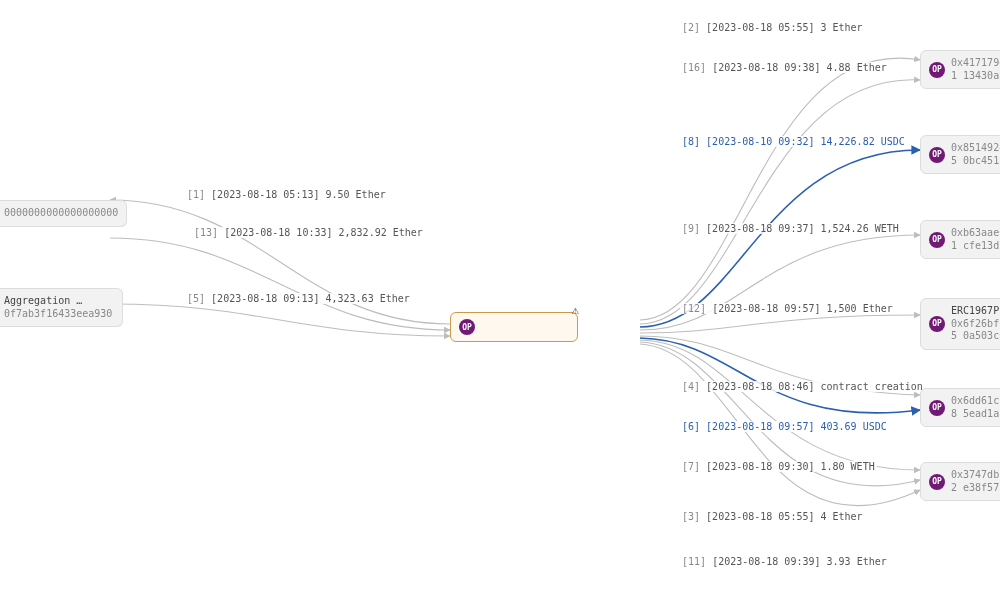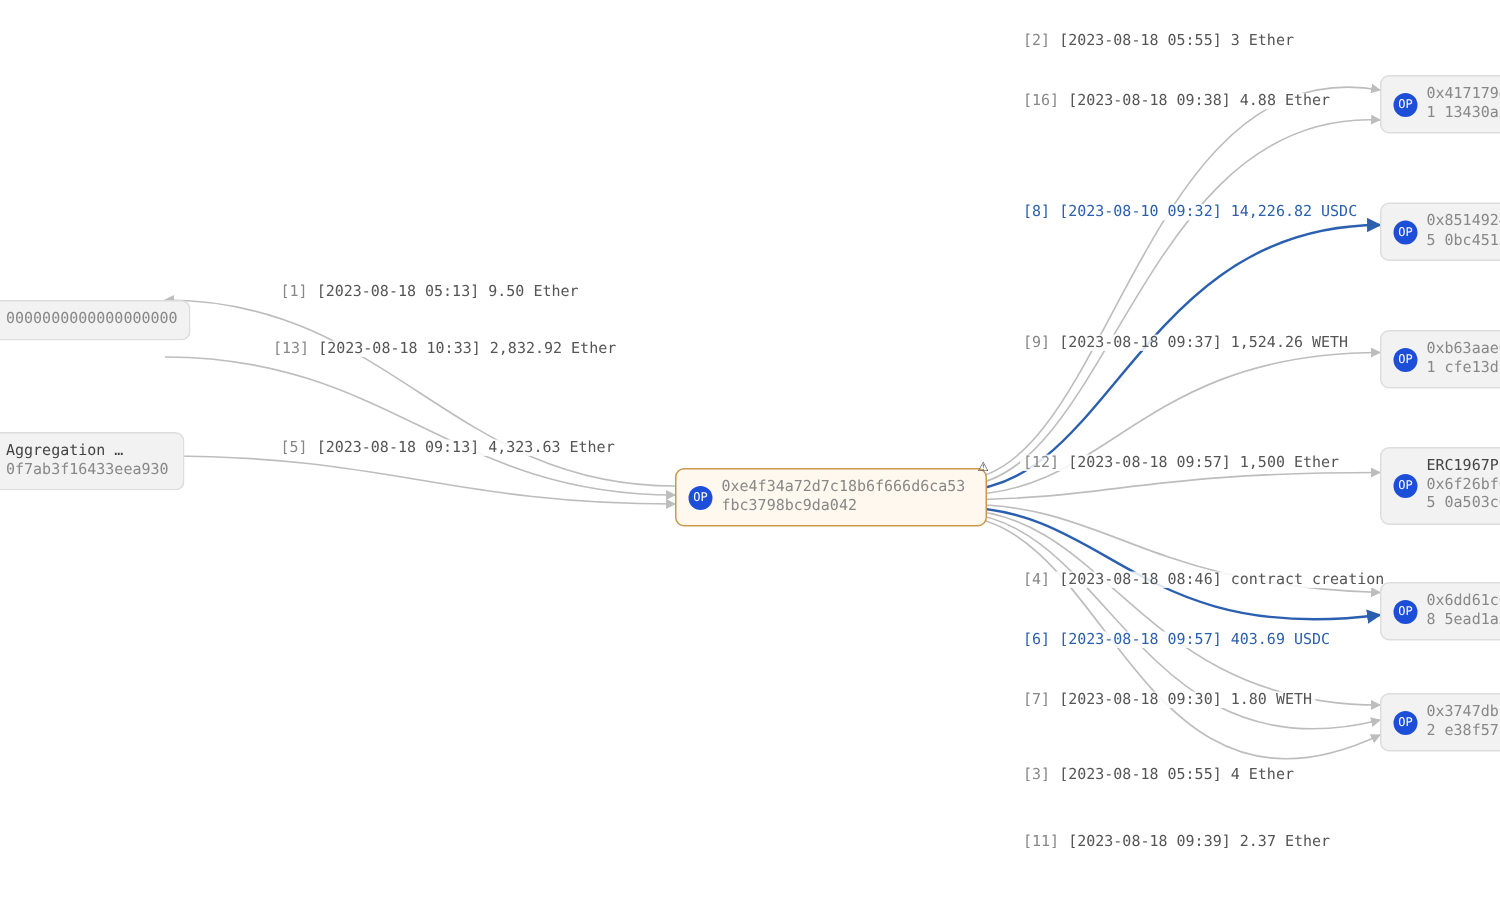--- a/index.html
+++ b/index.html
@@ -12,22 +12,22 @@
     background:rgba(255,255,255,.85);padding:0 2px}
   .lbl .idx{color:#888}
   .lbl.hl .idx,.lbl.hl{color:#2b5fb0}
   .node{position:absolute;display:flex;align-items:center;gap:6px;
     background:#f2f2f2;border:1px solid #ddd;border-radius:6px;
     padding:6px 8px;min-width:110px;max-width:150px}
   .node.center{background:#fff8ef;border:1.5px solid #c99a4a;max-width:190px}
   .node .txt{line-height:1.25;word-break:break-all;font-size:10px}
   .node .name{color:#444}
   .node .addr{color:#888}
-  .badge{width:16px;height:16px;border-radius:50%;background:#1d4ed8;
-    color:#fff;font-size:8px;font-weight:400;display:flex;
+  .badge{width:16px;height:16px;border-radius:50%;background:#701a75;
+    color:#fff;font-size:8px;font-weight:700;display:flex;
     align-items:center;justify-content:center;flex:0 0 16px}
   .warn{position:absolute;font-size:12px}
   .cut{border-left:none;border-top-left-radius:0;border-bottom-left-radius:0;
     padding-left:4px}
 </style>
 </head>
 <body>
 
 <svg width="1000" height="600">
   <defs>
@@ -49,40 +49,37 @@
   <path class="edge" d="M640 330 C740 330 760 235 920 235" marker-end="url(#ah)"></path>
   <path class="edge" d="M640 333 C740 333 760 315 920 315" marker-end="url(#ah)"></path>
   <path class="edge" d="M640 336 C740 336 760 390 920 395" marker-end="url(#ah)"></path>
   <path class="edge hl" d="M640 338 C740 340 760 430 920 410" marker-end="url(#ahh)"></path>
   <path class="edge" d="M640 340 C740 342 760 470 920 470" marker-end="url(#ah)"></path>
   <path class="edge" d="M640 342 C740 346 760 520 920 480" marker-end="url(#ah)"></path>
   <path class="edge" d="M640 344 C740 350 760 565 920 490" marker-end="url(#ah)"></path>
 </svg>
 
 <div class="lbl" style="left:185px;top:189px"><span class="idx">[1]</span> <span>[2023-08-18 05:13]</span> <span>9.50 Ether</span></div>
-<div class="lbl" style="left:180px;top:227px"><span class="idx">[13]</span> <span>[2023-08-18 10:33]</span> <span>2,832.92 Ether</span></div>
+<div class="lbl" style="left:192px;top:227px"><span class="idx">[13]</span> <span>[2023-08-18 10:33]</span> <span>2,832.92 Ether</span></div>
 <div class="lbl" style="left:185px;top:293px"><span class="idx">[5]</span> <span>[2023-08-18 09:13]</span> <span>4,323.63 Ether</span></div>
 
 <div class="lbl" style="left:680px;top:22px"><span class="idx">[2]</span> <span>[2023-08-18 05:55]</span> <span>3 Ether</span></div>
 <div class="lbl" style="left:680px;top:62px"><span class="idx">[16]</span> <span>[2023-08-18 09:38]</span> <span>4.88 Ether</span></div>
 <div class="lbl hl" style="left:680px;top:136px"><span class="idx">[8]</span> <span>[2023-08-10 09:32]</span> <span>14,226.82 USDC</span></div>
 <div class="lbl" style="left:680px;top:223px"><span class="idx">[9]</span> <span>[2023-08-18 09:37]</span> <span>1,524.26 WETH</span></div>
 <div class="lbl" style="left:680px;top:303px"><span class="idx">[12]</span> <span>[2023-08-18 09:57]</span> <span>1,500 Ether</span></div>
 <div class="lbl" style="left:680px;top:381px"><span class="idx">[4]</span> <span>[2023-08-18 08:46]</span> <span>contract creation</span></div>
 <div class="lbl hl" style="left:680px;top:421px"><span class="idx">[6]</span> <span>[2023-08-18 09:57]</span> <span>403.69 USDC</span></div>
 <div class="lbl" style="left:680px;top:461px"><span class="idx">[7]</span> <span>[2023-08-18 09:30]</span> <span>1.80 WETH</span></div>
 <div class="lbl" style="left:680px;top:511px"><span class="idx">[3]</span> <span>[2023-08-18 05:55]</span> <span>4 Ether</span></div>
-<div class="lbl" style="left:680px;top:556px"><span class="idx">[11]</span> <span>[2023-08-18 09:39]</span> <span>2.37 Ether</span></div>
+<div class="lbl" style="left:680px;top:556px"><span class="idx">[11]</span> <span>[2023-08-18 09:39]</span> <span>3.93 Ether</span></div>
 
 <div class="node center" style="left:450px;top:312px">
   <span class="warn" style="right:-2px;top:-10px">⚠</span>
   <div class="badge">OP</div>
-  <div class="txt">
-      <div class="addr">0xe4f34a72d7c18b6f666d6ca53fbc3798bc9da042</div>
-    </div>
 </div>
 
 <div class="node cut" style="left:0;top:200px">
   <div class="txt">
       <div class="addr">0000000000000000000</div>
     </div>
 </div>
 <div class="node cut" style="left:0;top:288px">
   <div class="txt">
     <div class="name">Aggregation …</div>

